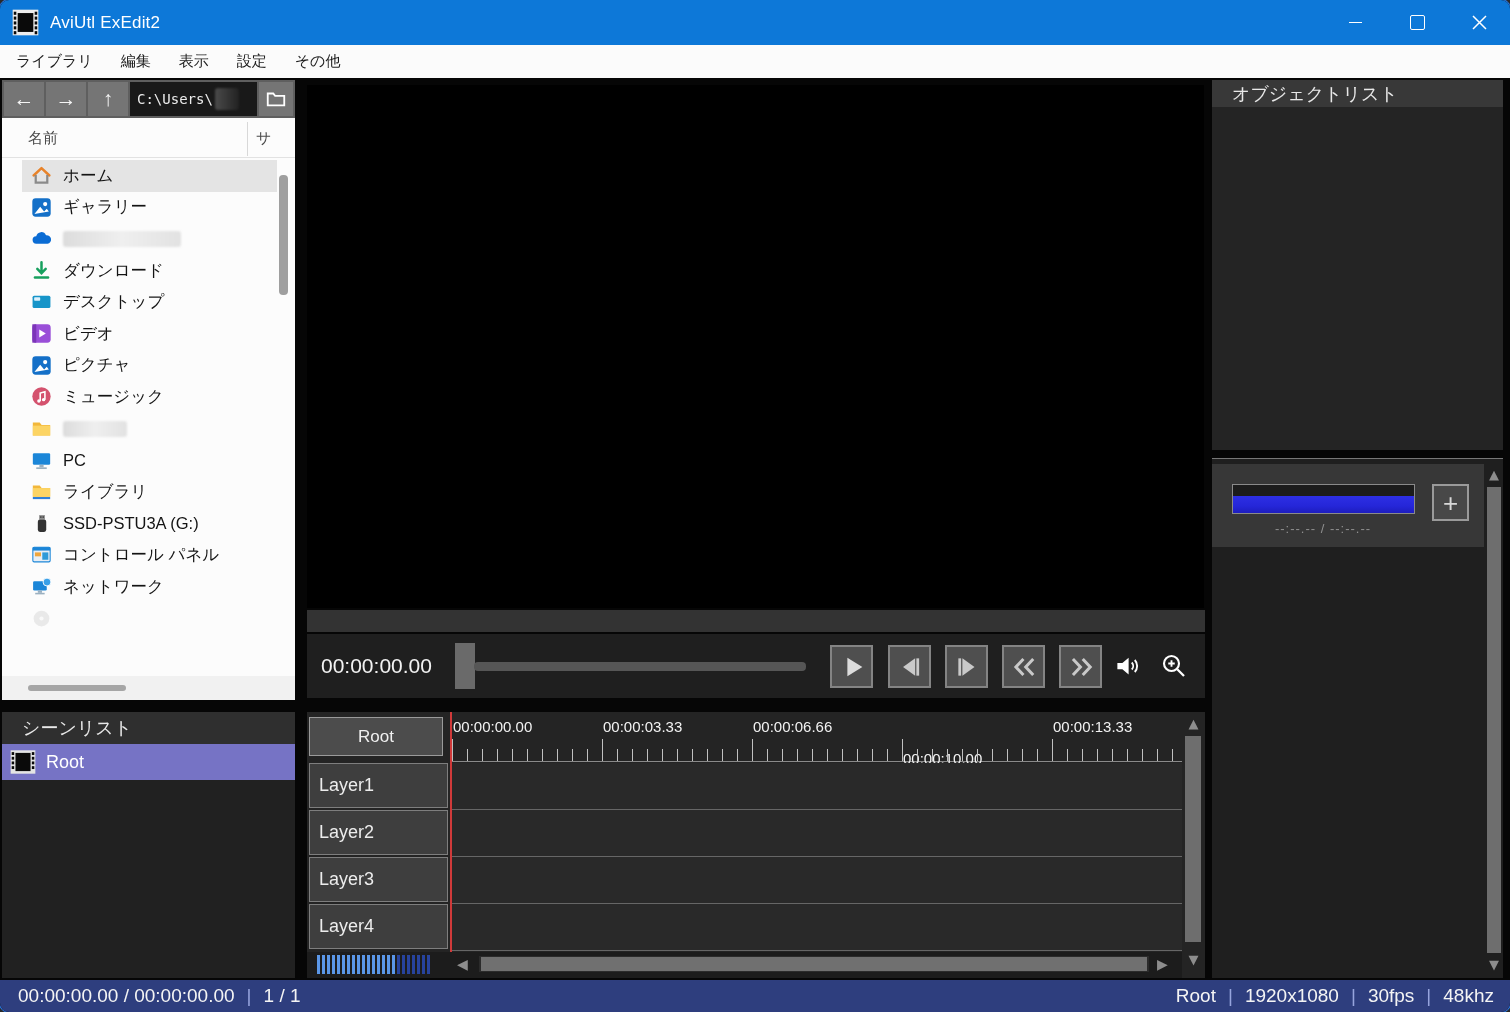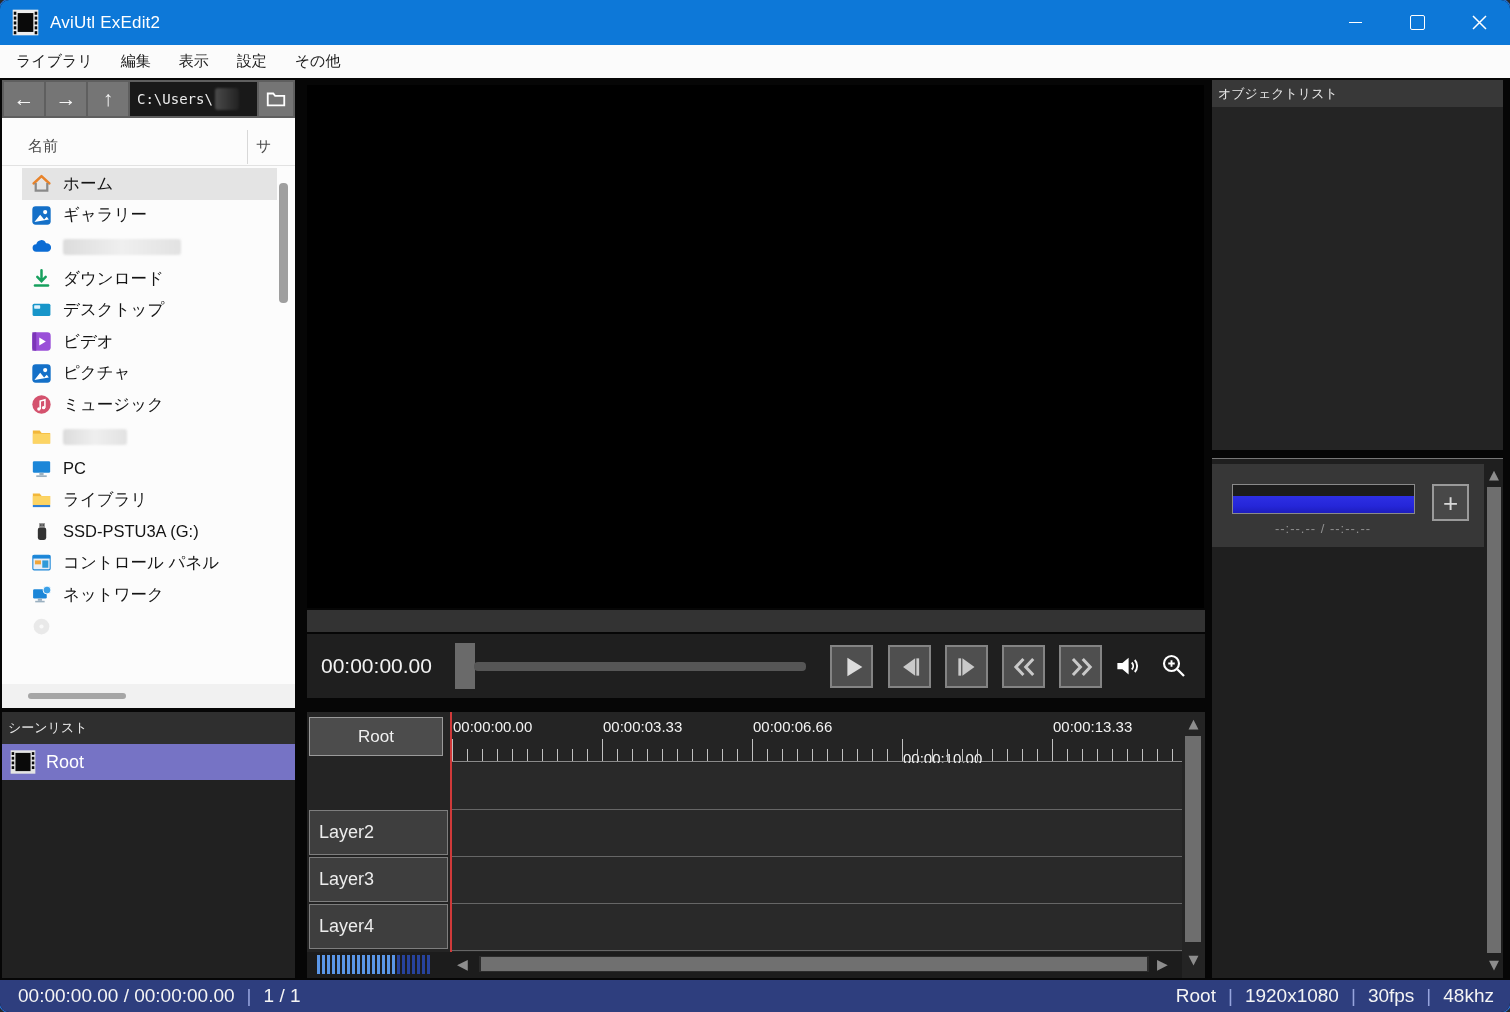--- a/index.html
+++ b/index.html
@@ -25,39 +25,39 @@
   .navbtn{position:absolute;top:2px;width:40px;height:34px;background:#757575;color:#f5f5f5;
           font-size:21px;display:flex;align-items:center;justify-content:center;}
   .addressbar{position:absolute;left:128px;top:2px;width:127px;height:34px;background:#191919;
               color:#ececec;font-family:"DejaVu Sans Mono","Liberation Mono",monospace;font-size:14px;
               display:flex;align-items:center;padding-left:7px;box-sizing:border-box;}
   .blurblock{display:inline-block;height:16px;border-radius:3px;
              background:linear-gradient(90deg,#3a3a3a,#4d4d4d,#353535);filter:blur(1px);}
   .addr-blur{width:24px;height:22px;margin-left:2px;background:linear-gradient(90deg,#4a4a4a,#222);}
   .folderbtn{position:absolute;left:257px;top:2px;width:34px;height:34px;background:#757575;
              display:flex;align-items:center;justify-content:center;}
-  .filearea{position:absolute;left:0;top:46px;width:100%;height:582px;background:#fcfcfc;overflow:hidden;}
+  .filearea{position:absolute;left:0;top:38px;width:100%;height:582px;background:#fcfcfc;overflow:hidden;}
   .flist-header{position:absolute;left:0;top:0;width:100%;height:40px;border-bottom:1px solid #e2e2e2;box-sizing:border-box;}
   .col-name{position:absolute;left:26px;top:11px;font-size:15px;color:#4a4a4a;}
   .col-size{position:absolute;left:254px;top:11px;font-size:15px;color:#4a4a4a;}
   .col-div{position:absolute;left:245px;top:4px;width:1px;height:34px;background:#d8d8d8;}
   .file-list{position:absolute;left:0;top:42px;width:100%;}
   .file-row{height:31.6px;margin:0 18px 0 20px;display:flex;align-items:center;}
   .file-row.selected{background:#e4e4e4;}
   .file-row.ghost{opacity:.35;}
   .ficon{width:21px;height:21px;margin-left:9px;flex:0 0 auto;}
   .ficon svg{width:21px;height:21px;display:block;}
   .flabel{margin-left:11px;font-size:16.5px;color:#141414;white-space:nowrap;}
   .fb-vscroll{position:absolute;left:277px;top:57px;width:9px;height:120px;background:#9f9f9f;border-radius:4px;}
   .fb-hscroll-strip{position:absolute;left:0;top:558px;width:100%;height:24px;background:#f1f1f1;}
   .fb-hscroll{position:absolute;left:26px;top:9px;width:98px;height:6px;background:#a6a6a6;border-radius:3px;}
   
   .scenepanel{position:absolute;left:2px;top:712px;width:293px;height:266px;background:#212121;}
-  .panel-header{height:32px;background:#2f2f2f;color:#e8e8e8;font-size:13px;
-                display:flex;align-items:center;padding-left:6px;}
+  .panel-header{height:32px;background:#2f2f2f;color:#e8e8e8;font-size:18px;
+                display:flex;align-items:center;padding-left:20px;}
   .scene-row{height:36px;display:flex;align-items:center;color:#fff;font-size:18px;}
   .scene-row.selected{background:var(--scenesel,#7673c5);}
   .scene-row .sicon{width:26px;height:26px;margin:0 10px 0 8px;}
   
   .preview{position:absolute;left:307px;top:85px;width:897px;height:523px;background:#000;}
   .previewbar{position:absolute;left:307px;top:610px;width:898px;height:22px;background:#333;}
   .transport{position:absolute;left:307px;top:634px;width:898px;height:64px;background:#1f1f1f;}
   .t-time{position:absolute;left:14px;top:0;height:64px;display:flex;align-items:center;
           color:#f2f2f2;font-size:21px;}
   .t-thumb{position:absolute;left:148px;top:9px;width:20px;height:46px;background:#6a6a6a;}
@@ -461,20 +461,21 @@
         <div class="tick" style="left: 632px;"></div>
         <div class="tick" style="left: 647px;"></div>
         <div class="tick" style="left: 662px;"></div>
         <div class="tick" style="left: 677px;"></div>
         <div class="tick" style="left: 692px;"></div>
         <div class="tick" style="left: 707px;"></div>
         <div class="tick" style="left: 722px;"></div>
       </div>
     <div class="tl-rows">
         <div class="tl-row">
+          <div class="tl-label">Layer1</div>
           <div class="tl-track"></div>
         </div>
         <div class="tl-row">
           <div class="tl-label">Layer2</div>
           <div class="tl-track"></div>
         </div>
         <div class="tl-row">
           <div class="tl-label">Layer3</div>
           <div class="tl-track"></div>
         </div>

